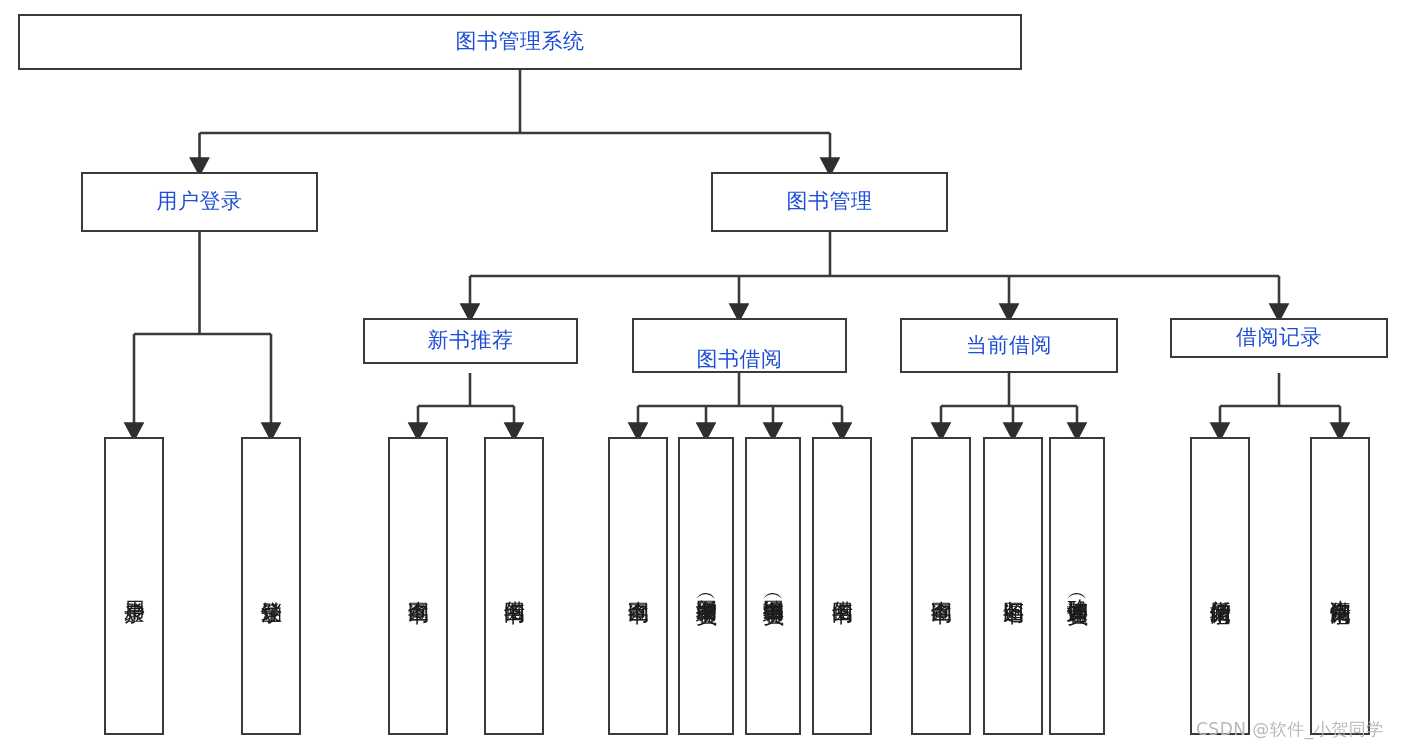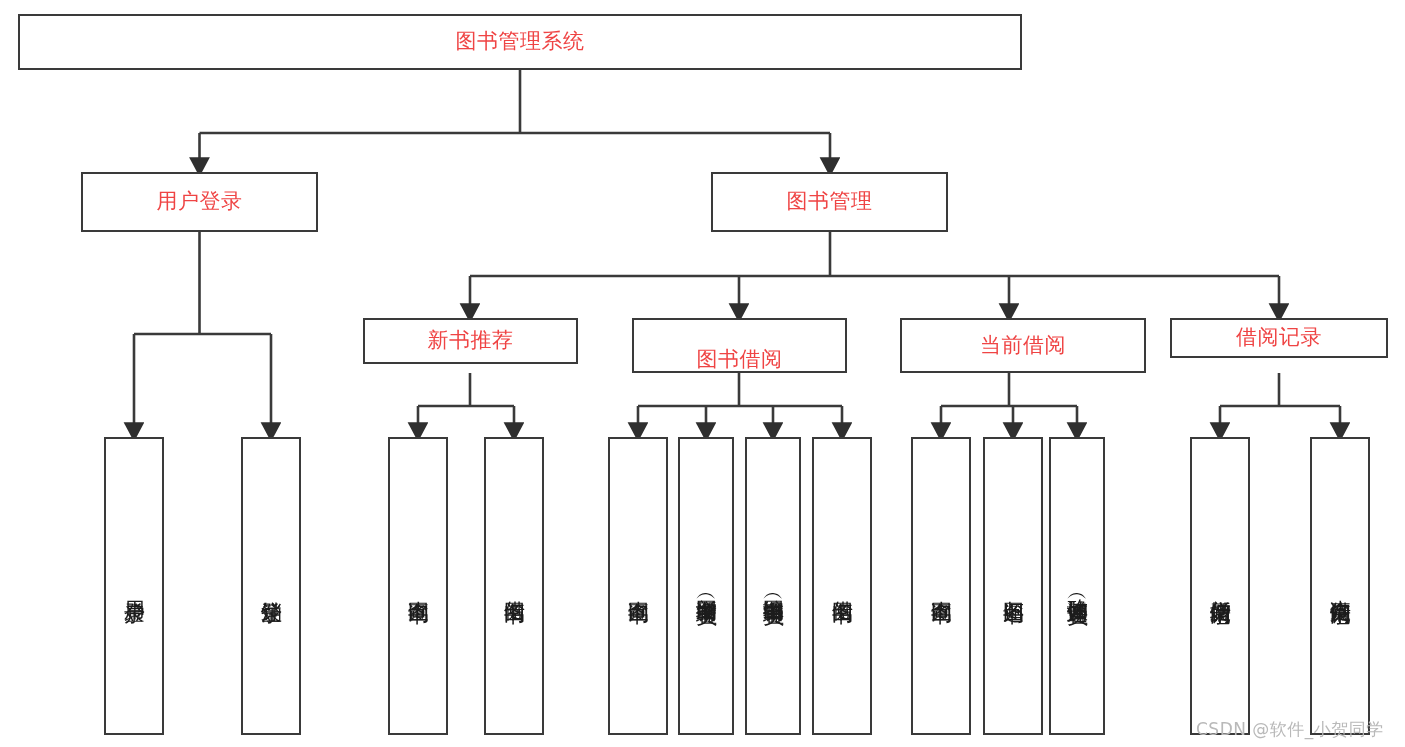--- a/index.html
+++ b/index.html
@@ -31,21 +31,21 @@
     box-sizing: border-box;
     background: #ffffff;
     border: 2px solid #3a3a3a;
     display: flex;
     align-items: center;
     justify-content: center;
     overflow: hidden;
   }
   .node-label-h {
     font-size: 21px;
-    color: #ef4444;
+    color: #1d4ed8;
     line-height: 1.1;
     letter-spacing: 0.5px;
     white-space: nowrap;
     text-align: center;
   }
   .node-box.vertical {
     align-items: center;
     justify-content: center;
   }
   .node-label-v {
@@ -132,21 +132,21 @@
   <div class="node-box" style="left:711px; top:172px; width:237px; height:60px;">
     <span class="node-label-h">图书管理</span>
   </div>
 
   <div class="node-box" style="left:363px; top:318px; width:215px; height:46px;">
     <span class="node-label-h">新书推荐</span>
   </div>
   <div class="node-box" style="left:632px; top:318px; width:215px; height:55px;align-items:flex-end;">
     <span class="node-label-h">图书借阅</span>
   </div>
-  <div class="node-box" style="left:900px; top:318px; width:246px; height:55px;">
+  <div class="node-box" style="left:900px; top:318px; width:218px; height:55px;">
     <span class="node-label-h">当前借阅</span>
   </div>
   <div class="node-box" style="left:1170px; top:318px; width:218px; height:40px;">
     <span class="node-label-h">借阅记录</span>
   </div>
 
   <div class="node-box vertical" style="left:104px; top:437px; width:60px; height:298px;">
     <span class="node-label-v">用户登录</span>
   </div>
   <div class="node-box vertical" style="left:241px; top:437px; width:60px; height:298px;">

